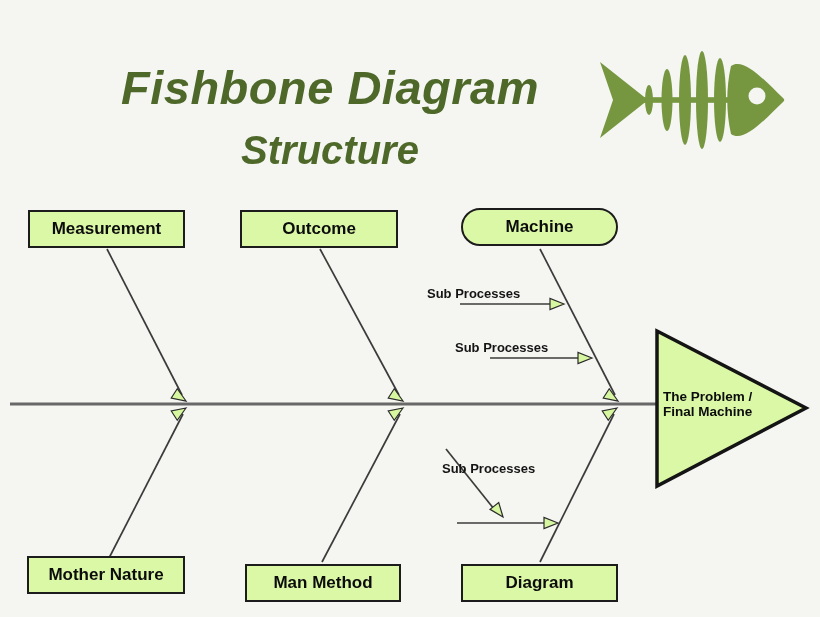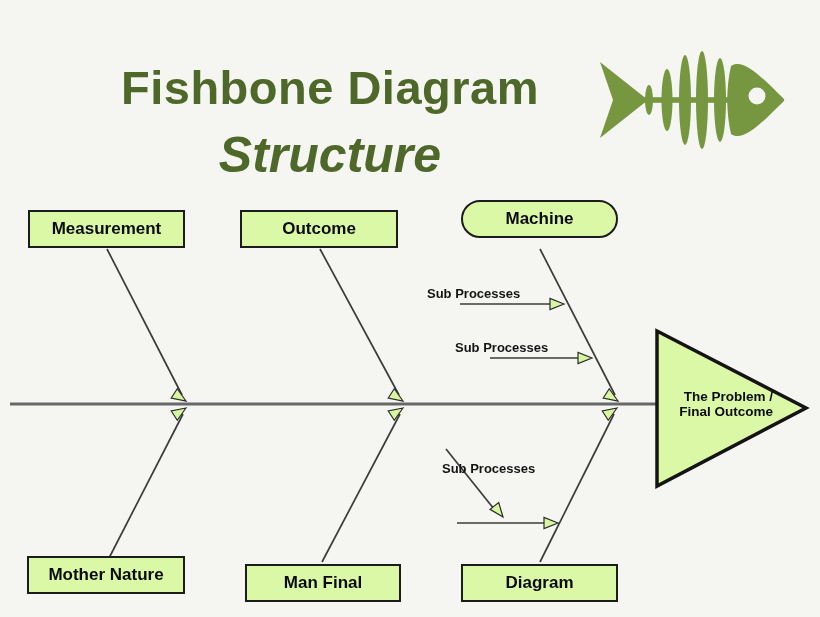--- a/index.html
+++ b/index.html
@@ -4,41 +4,41 @@
 <style>
   html,body { margin:0; padding:0; }
   .stage {
     position:relative; width:820px; height:617px;
     background:#f5f5f2; overflow:hidden;
     font-family:"Liberation Sans", sans-serif;
   }
   .title {
     position:absolute; left:0; top:64px; width:660px;
     text-align:center; font-size:47px; font-weight:800;
-    color:#4d6829; letter-spacing:0.5px; line-height:1;
+    color:#4d6829; letter-spacing:0.5px; line-height:1;font-style:italic;
   }
   .subtitle {
     position:absolute; left:0; top:130px; width:660px;
-    text-align:center; font-size:50px; font-weight:800; font-style:italic;
+    text-align:center; font-size:40px; font-weight:800; font-style:italic;
     color:#4d6829; line-height:1;
   }
   .layer { position:absolute; left:0; top:0; }
   .cbox {
     position:absolute; height:38px; box-sizing:border-box;
     background:#dbf8a6; border:2px solid #1c1c1c;
     display:flex; align-items:center; justify-content:center;
     font-weight:bold; font-size:17px; color:#0c0c0c;
   }
   .sublabel {
     position:absolute; font-weight:bold; font-size:13px; color:#141414;
     white-space:nowrap;
   }
   .outcome {
     position:absolute; left:663px; top:389px; width:110px;
-    font-weight:bold; font-size:13.5px; line-height:1.12; color:#0c0c0c;text-align:right;
+    font-weight:bold; font-size:13.5px; line-height:1.12; color:#0c0c0c;
   }
   .branch { stroke:#3b3b3b; stroke-width:1.7; fill:none; }
   .spine  { stroke:#686868; stroke-width:3; }
   .ah     { fill:#d6f6a0; stroke:#2b2b2b; stroke-width:1.2; }
 </style>
 </head>
 <body>
 
 <div class="stage">
 
@@ -90,36 +90,36 @@
 
     <polygon points="657,331 806,408 657,486" fill="#dbf8a6" stroke="#141414" stroke-width="3.5"></polygon>
   </svg>
 
   <div class="cbox" style="left:28px; top:210px; width:157px;">
     <span>Measurement</span>
   </div>
   <div class="cbox" style="left:240px; top:210px; width:158px;">
     <span>Outcome</span>
   </div>
-  <div class="cbox" style="left:461px; top:200px; width:157px;border-radius:19px;">
+  <div class="cbox" style="left:461px; top:208px; width:157px;border-radius:19px;">
     <span>Machine</span>
   </div>
 
   <div class="cbox" style="left:27px; top:556px; width:158px;">
     <span>Mother Nature</span>
   </div>
   <div class="cbox" style="left:245px; top:564px; width:156px;">
-    <span>Man Final</span>
+    <span>Man Method</span>
   </div>
   <div class="cbox" style="left:461px; top:564px; width:157px;">
     <span>Diagram</span>
   </div>
 
   <div class="sublabel" style="left:427px; top:286px;">Sub Processes</div>
   <div class="sublabel" style="left:455px; top:340px;">Sub Processes</div>
   <div class="sublabel" style="left:442px; top:461px;">Sub Processes</div>
 
   <div class="outcome">
     <div>The Problem /</div>
-    <div>Final Outcome</div>
+    <div>Final Machine</div>
   </div>
 
 </div>
 
 </body></html>

